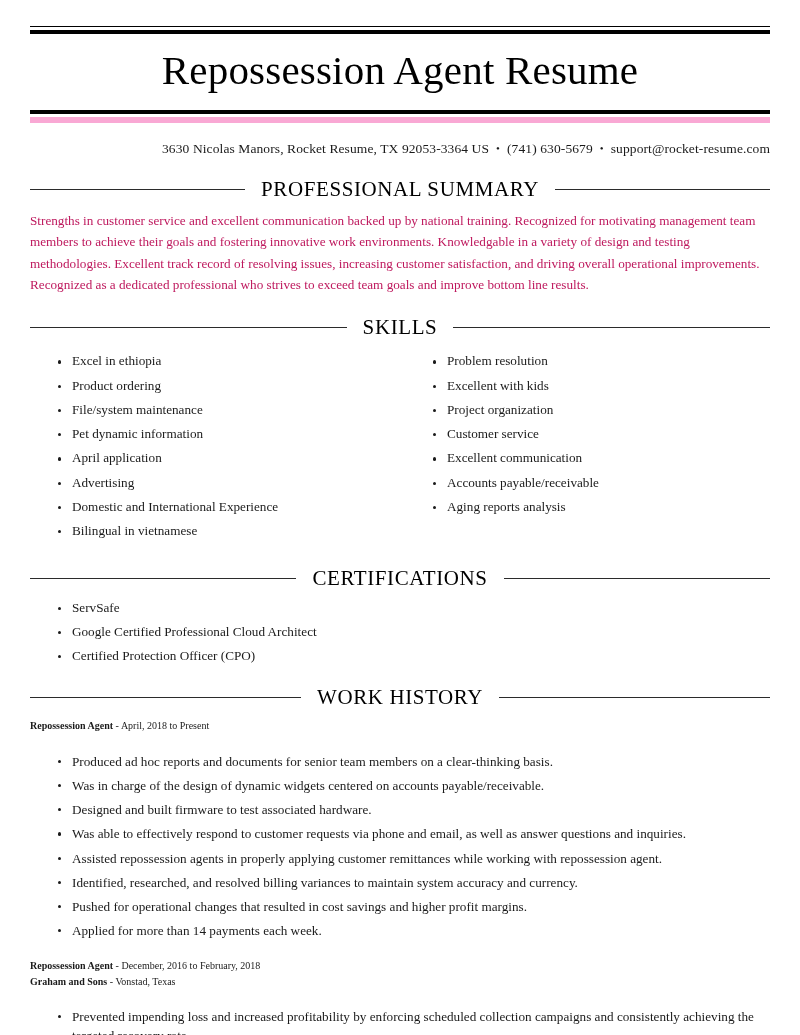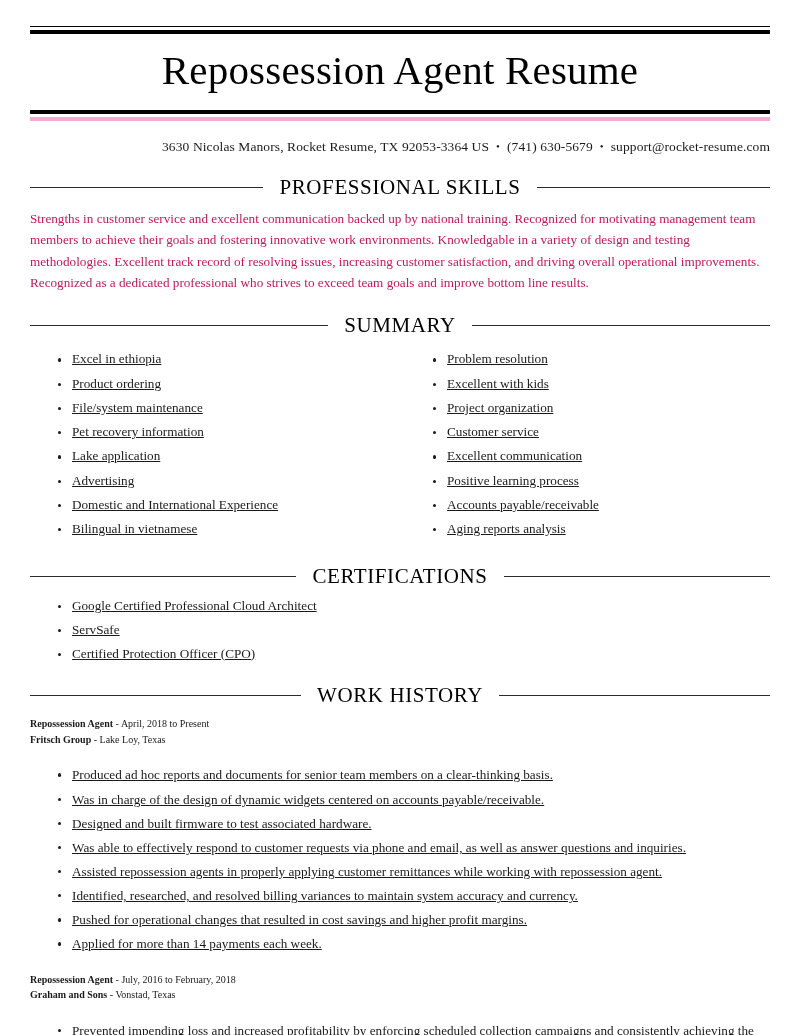--- a/index.html
+++ b/index.html
@@ -20,21 +20,21 @@
     height: 1035px;
     box-sizing: border-box;
     padding: 0 30px;
     position: relative;
   }
 
   
   .header-block {
     margin-top: 26px;
     border-top: 1px solid #000;
-    border-bottom: 4px solid #f9a8d4;
+    border-bottom: 6px solid #f9a8d4;
     padding: 3px 0 3px 0;
   }
   .header-inner {
     border-top: 4px solid #000;
     border-bottom: 4px solid #000;
     padding: 14px 0 16px 0;
   }
   .resume-title {
     text-align: center;
     font-size: 41px;
@@ -86,21 +86,20 @@
     text-align: left;
     margin: 4px 0 0 0;
     color: #be185d;
   }
 
   
   ul.bullets {
     list-style: none;
     margin: 4px 0 0 0;
     padding: 0;
-    text-decoration: underline;
   }
   ul.bullets > li {
     position: relative;
     padding-left: 22px;
     margin-bottom: 4.5px;
     font-size: 13.2px;
     line-height: 1.42;
   }
   ul.bullets > li::before {
     content: "";
@@ -155,104 +154,98 @@
       <h1 class="resume-title">Repossession Agent Resume</h1>
     </div>
   </div>
 
   <div class="contact-line">
     <span>3630 Nicolas Manors, Rocket Resume, TX 92053-3364 US</span><span class="contact-sep">•</span><span>(741) 630-5679</span><span class="contact-sep">•</span><span>support@rocket-resume.com</span>
   </div>
 
   <div class="section-head">
     <span class="rule"></span>
-    <span class="stitle">PROFESSIONAL SKILLS</span>
+    <span class="stitle">PROFESSIONAL SUMMARY</span>
     <span class="rule"></span>
   </div>
   <p class="summary">Strengths in customer service and excellent communication backed up by national training. Recognized for motivating management team members to achieve their goals and fostering innovative work environments. Knowledgable in a variety of design and testing methodologies. Excellent track record of resolving issues, increasing customer satisfaction, and driving overall operational improvements. Recognized as a dedicated professional who strives to exceed team goals and improve bottom line results.</p>
 
   <div class="section-head">
     <span class="rule"></span>
-    <span class="stitle">SUMMARY</span>
+    <span class="stitle">SKILLS</span>
     <span class="rule"></span>
   </div>
   <div class="skills-cols">
     <div class="col left">
       <ul class="bullets">
         <li><span>Excel in ethiopia</span></li>
         <li><span>Product ordering</span></li>
         <li><span>File/system maintenance</span></li>
-        <li><span>Pet recovery information</span></li>
-        <li><span>Lake application</span></li>
+        <li><span>Pet dynamic information</span></li>
+        <li><span>April application</span></li>
         <li><span>Advertising</span></li>
         <li><span>Domestic and International Experience</span></li>
         <li><span>Bilingual in vietnamese</span></li>
       </ul>
     </div>
     <div class="col right">
       <ul class="bullets">
         <li><span>Problem resolution</span></li>
         <li><span>Excellent with kids</span></li>
         <li><span>Project organization</span></li>
         <li><span>Customer service</span></li>
         <li><span>Excellent communication</span></li>
-        <li><span>Positive learning process</span></li>
         <li><span>Accounts payable/receivable</span></li>
         <li><span>Aging reports analysis</span></li>
       </ul>
     </div>
   </div>
 
   <div class="section-head">
     <span class="rule"></span>
     <span class="stitle">CERTIFICATIONS</span>
     <span class="rule"></span>
   </div>
   <div class="certs">
     <ul class="bullets">
+      <li><span>ServSafe</span></li>
       <li><span>Google Certified Professional Cloud Architect</span></li>
-      <li><span>ServSafe</span></li>
       <li><span>Certified Protection Officer (CPO)</span></li>
     </ul>
   </div>
 
   <div class="section-head">
     <span class="rule"></span>
     <span class="stitle">WORK HISTORY</span>
     <span class="rule"></span>
   </div>
 
   <div class="job">
     <div class="job-line">
       <b>Repossession Agent</b>
       <span>-</span>
       <span>April, 2018 to Present</span>
-    </div>
-    <div class="job-line">
-      <b>Fritsch Group</b>
-      <span>-</span>
-      <span>Lake Loy, Texas</span>
     </div>
     <ul class="bullets">
       <li><span>Produced ad hoc reports and documents for senior team members on a clear-thinking basis.</span></li>
       <li><span>Was in charge of the design of dynamic widgets centered on accounts payable/receivable.</span></li>
       <li><span>Designed and built firmware to test associated hardware.</span></li>
       <li><span>Was able to effectively respond to customer requests via phone and email, as well as answer questions and inquiries.</span></li>
       <li><span>Assisted repossession agents in properly applying customer remittances while working with repossession agent.</span></li>
       <li><span>Identified, researched, and resolved billing variances to maintain system accuracy and currency.</span></li>
       <li><span>Pushed for operational changes that resulted in cost savings and higher profit margins.</span></li>
       <li><span>Applied for more than 14 payments each week.</span></li>
     </ul>
   </div>
 
   <div class="job">
     <div class="job-line">
       <b>Repossession Agent</b>
       <span>-</span>
-      <span>July, 2016 to February, 2018</span>
+      <span>December, 2016 to February, 2018</span>
     </div>
     <div class="job-line">
       <b>Graham and Sons</b>
       <span>-</span>
       <span>Vonstad, Texas</span>
     </div>
     <ul class="bullets">
       <li><span>Prevented impending loss and increased profitability by enforcing scheduled collection campaigns and consistently achieving the targeted recovery rate.</span></li>
 
     </ul>

